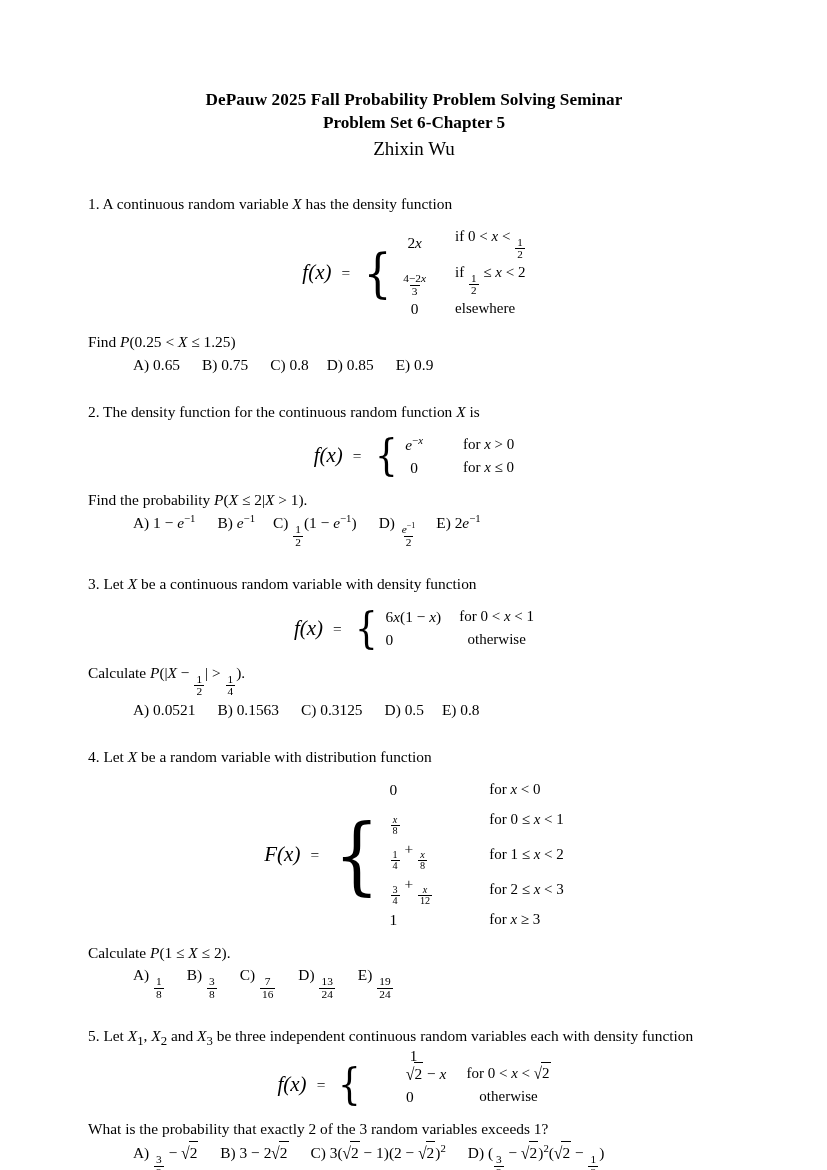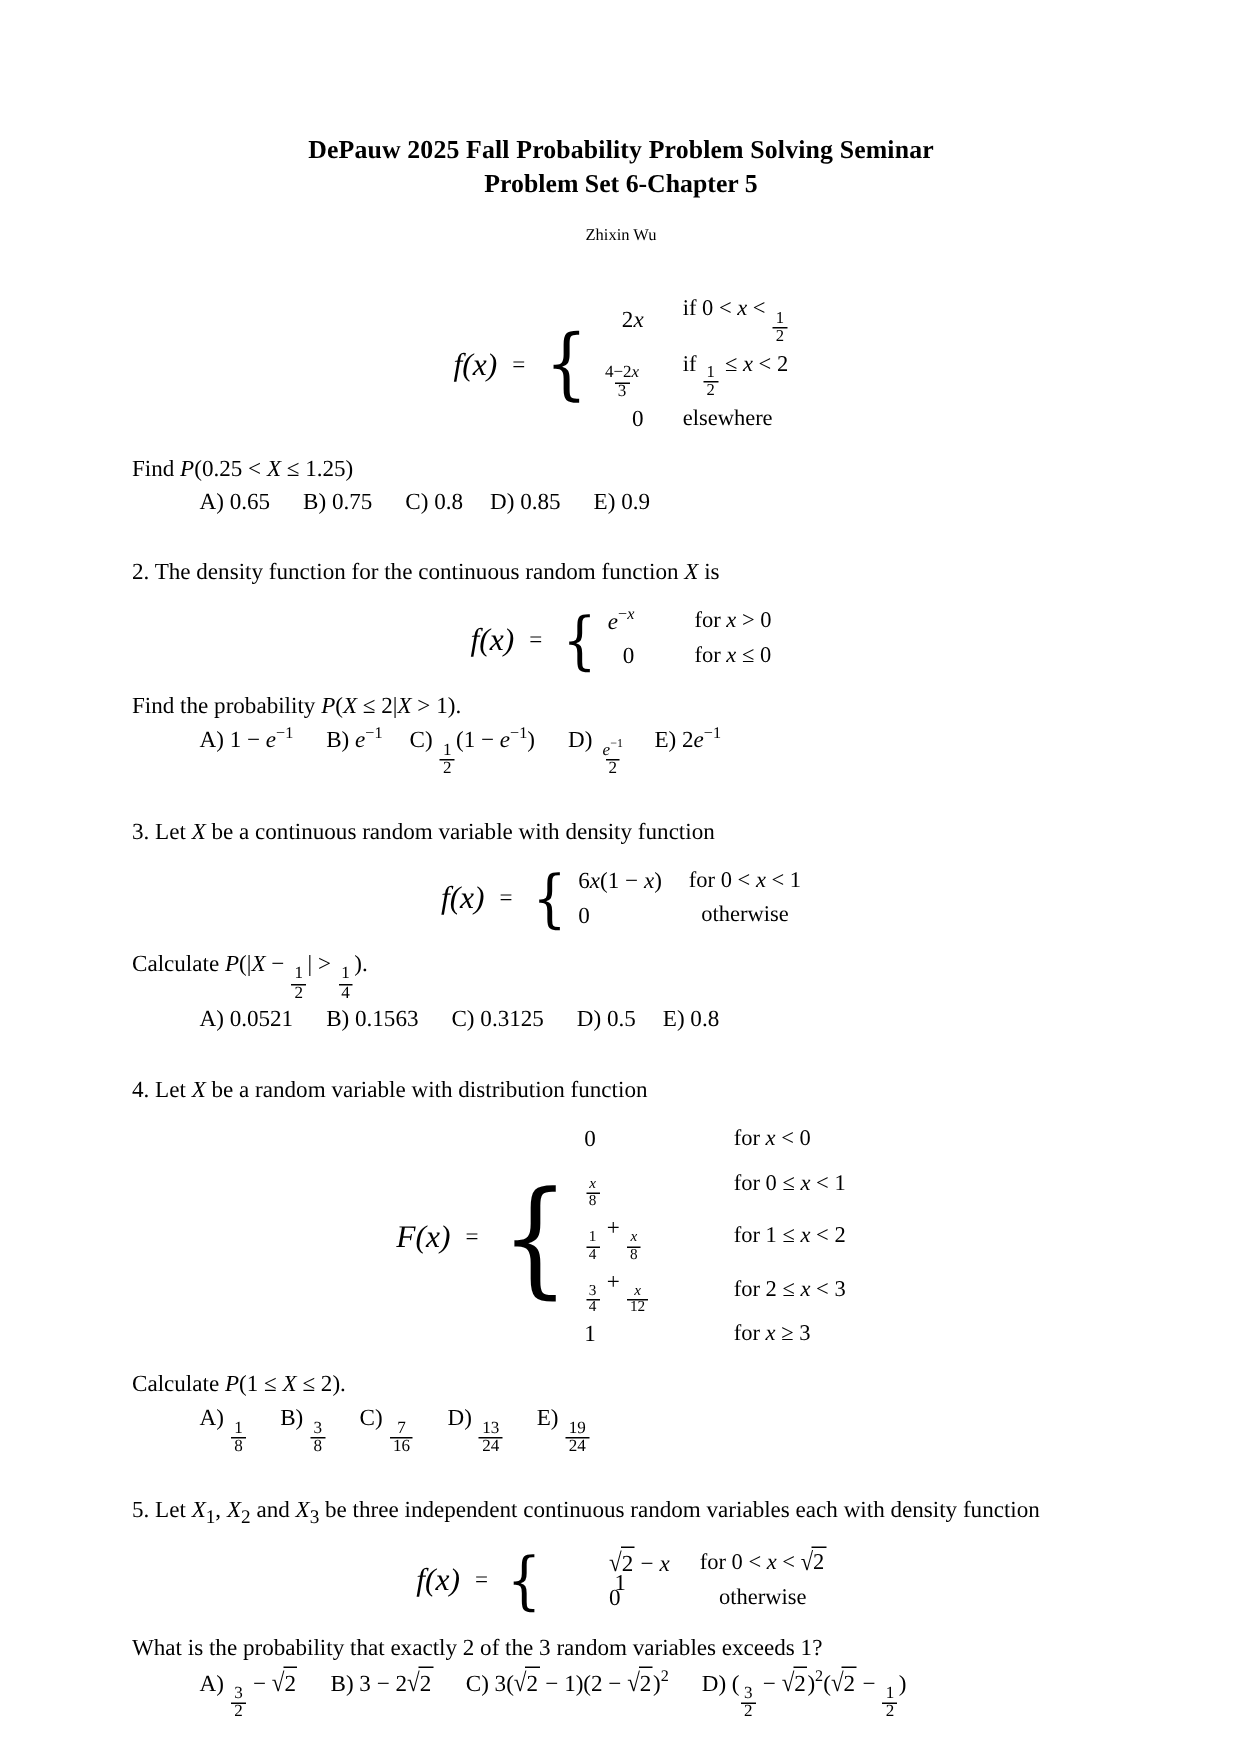--- a/index.html
+++ b/index.html
@@ -36,23 +36,23 @@
     font-size: 17.2px;
     letter-spacing: 0.1px;
     line-height: 1.35;
   }
   .title-line2 {
     font-weight: bold;
     font-size: 17.2px;
     line-height: 1.35;
   }
   .author {
-    font-size: 11px;
+    font-size: 19px;
     line-height: 1.45;
-    margin-top: 16px;
+    margin-top: 1px;
   }
 
   
   .problem { margin-top: 25px; font-size: 15.4px; line-height: 1.42; }
   .problem.p1 { margin-top: 30px; }
   .stem { text-indent: 0; }
   .mathvar { font-style: italic; }
 
   
   .display-eq {
@@ -77,21 +77,21 @@
     transform: scaleX(0.85);
     margin-right: 6px;
   }
   .cases {
     display: grid;
     grid-template-columns: auto auto;
     column-gap: 26px;
     row-gap: 1px;
     align-items: center;
   }
-  .cases .val { text-align: right; white-space: nowrap; font-size: 15.4px;}
+  .cases .val { text-align: center; white-space: nowrap; font-size: 15.4px;}
   .cases .cond { text-align: left; white-space: nowrap; font-size: 15px;}
 
   
   .frac {
     display: inline-flex;
     flex-direction: column;
     align-items: center;
     vertical-align: -0.42em;
     font-size: 0.74em;
     line-height: 1.02;
@@ -144,20 +144,23 @@
 <div class="page">
   <div class="content">
 
     <div class="title-block">
       <div class="title-line1">DePauw 2025 Fall Probability Problem Solving Seminar</div>
       <div class="title-line2">Problem Set 6-Chapter 5</div>
       <div class="author">Zhixin Wu</div>
     </div>
 
     <div class="problem p1">
+      <div class="stem">
+        1. A continuous random variable <span class="mathvar">X</span> has the density function
+      </div>
 
       <div class="display-eq">
         <div class="eqbox">
           <span class="lhs">f(x)</span>
           <span class="eqsign">=</span>
           <span class="brace" style="font-size:52px;">{</span>
           <span class="cases">
             <span class="val">2<span class="mathvar">x</span></span>
             <span class="cond">if 0 &lt; <span class="mathvar">x</span> &lt; <span class="frac">
                   <span class="num">1</span>

